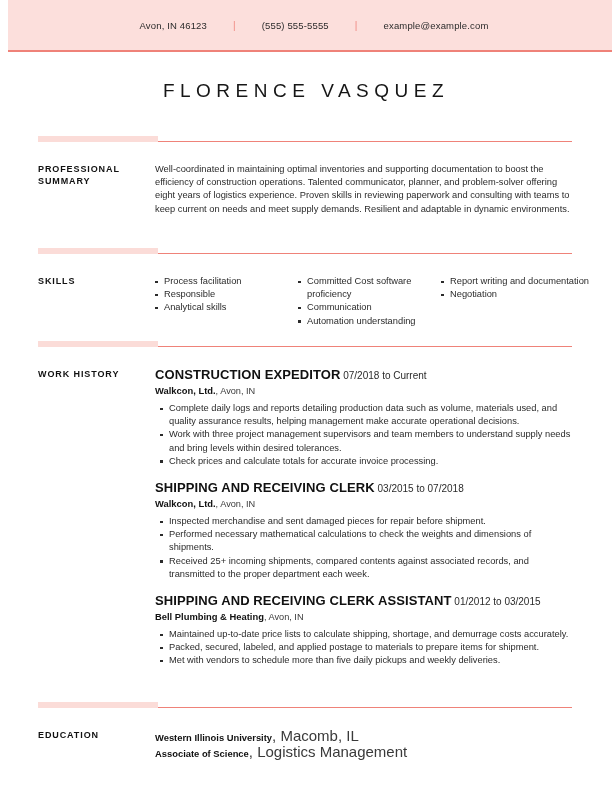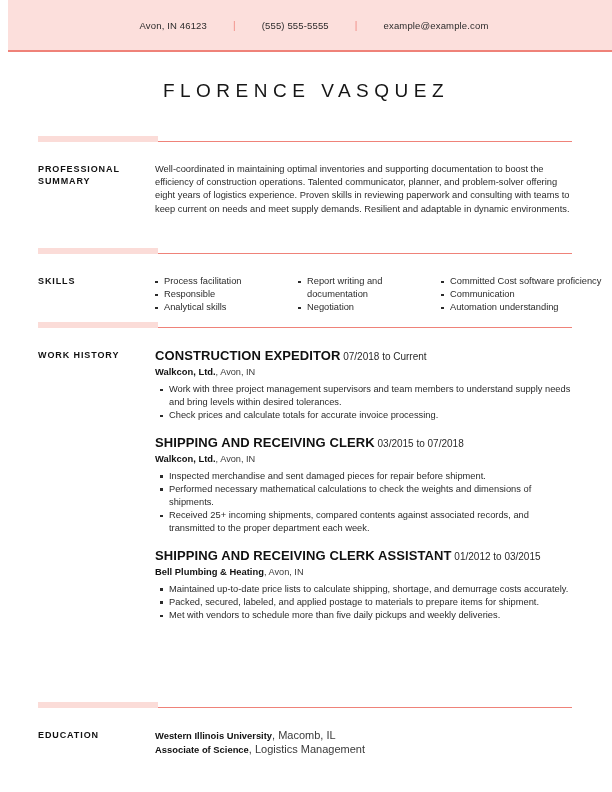--- a/index.html
+++ b/index.html
@@ -196,21 +196,21 @@
   }
 
   
   .edu-line { line-height: 13.4px; }
   .edu-strong {
     font-weight: bold;
     font-size: 9.4px;
     color: #111111;
   }
   .edu-rest {
-    font-size: 11px;
+    font-size: 15px;
     color: #3a3a3a;
   }
 </style>
 </head>
 <body>
 
 <div class="contact-band">
   <div class="contact-inner">
     <span class="contact-item">Avon, IN 46123</span>
     <span class="contact-sep">|</span>
@@ -251,53 +251,54 @@
       <div class="skills-cols">
         <div class="skills-col">
           <ul class="bul">
             <li>Process facilitation</li>
             <li>Responsible</li>
             <li>Analytical skills</li>
           </ul>
         </div>
         <div class="skills-col">
           <ul class="bul">
-            <li>Report writing and documentation</li>
-            <li>Negotiation</li>
-          </ul>
-        </div>
-        <div class="skills-col">
-          <ul class="bul">
             <li>Committed Cost software proficiency</li>
             <li>Communication</li>
             <li>Automation understanding</li>
           </ul>
         </div>
-      </div>
-    </div>
-  </div>
-</div>
-
-<div class="section" id="sec-work" style="top:322px;">
+        <div class="skills-col">
+          <ul class="bul">
+            <li>Report writing and documentation</li>
+            <li>Negotiation</li>
+          </ul>
+        </div>
+      </div>
+    </div>
+  </div>
+</div>
+
+<div class="section" id="sec-work" style="top:341px;">
   <div class="rule">
     <div class="rule-thin"></div>
     <div class="rule-thick"></div>
   </div>
   <div class="sec-body">
     <div class="sec-label">WORK HISTORY</div>
     <div class="sec-content">
 
       <div class="job">
         <div class="job-title-line">
           <span class="job-title">CONSTRUCTION EXPEDITOR</span><span class="job-dates"> </span><span class="job-dates">07/2018 to Current</span>
         </div>
         <div class="job-company-line">
           <span class="job-company">Walkcon, Ltd.</span><span class="job-location">, Avon, IN</span>
         </div>
         <ul class="job-bul">
+          <li>Complete daily logs and reports detailing production data such as volume, materials used, and quality assurance results, helping management make accurate operational decisions.</li>
           <li>Work with three project management supervisors and team members to understand supply needs and bring levels within desired tolerances.</li>
           <li>Check prices and calculate totals for accurate invoice processing.</li>
         </ul>
       </div>
 
       <div class="job">
         <div class="job-title-line">
           <span class="job-title">SHIPPING AND RECEIVING CLERK</span><span class="job-dates"> </span><span class="job-dates">03/2015 to 07/2018</span>
         </div>
         <div class="job-company-line">

